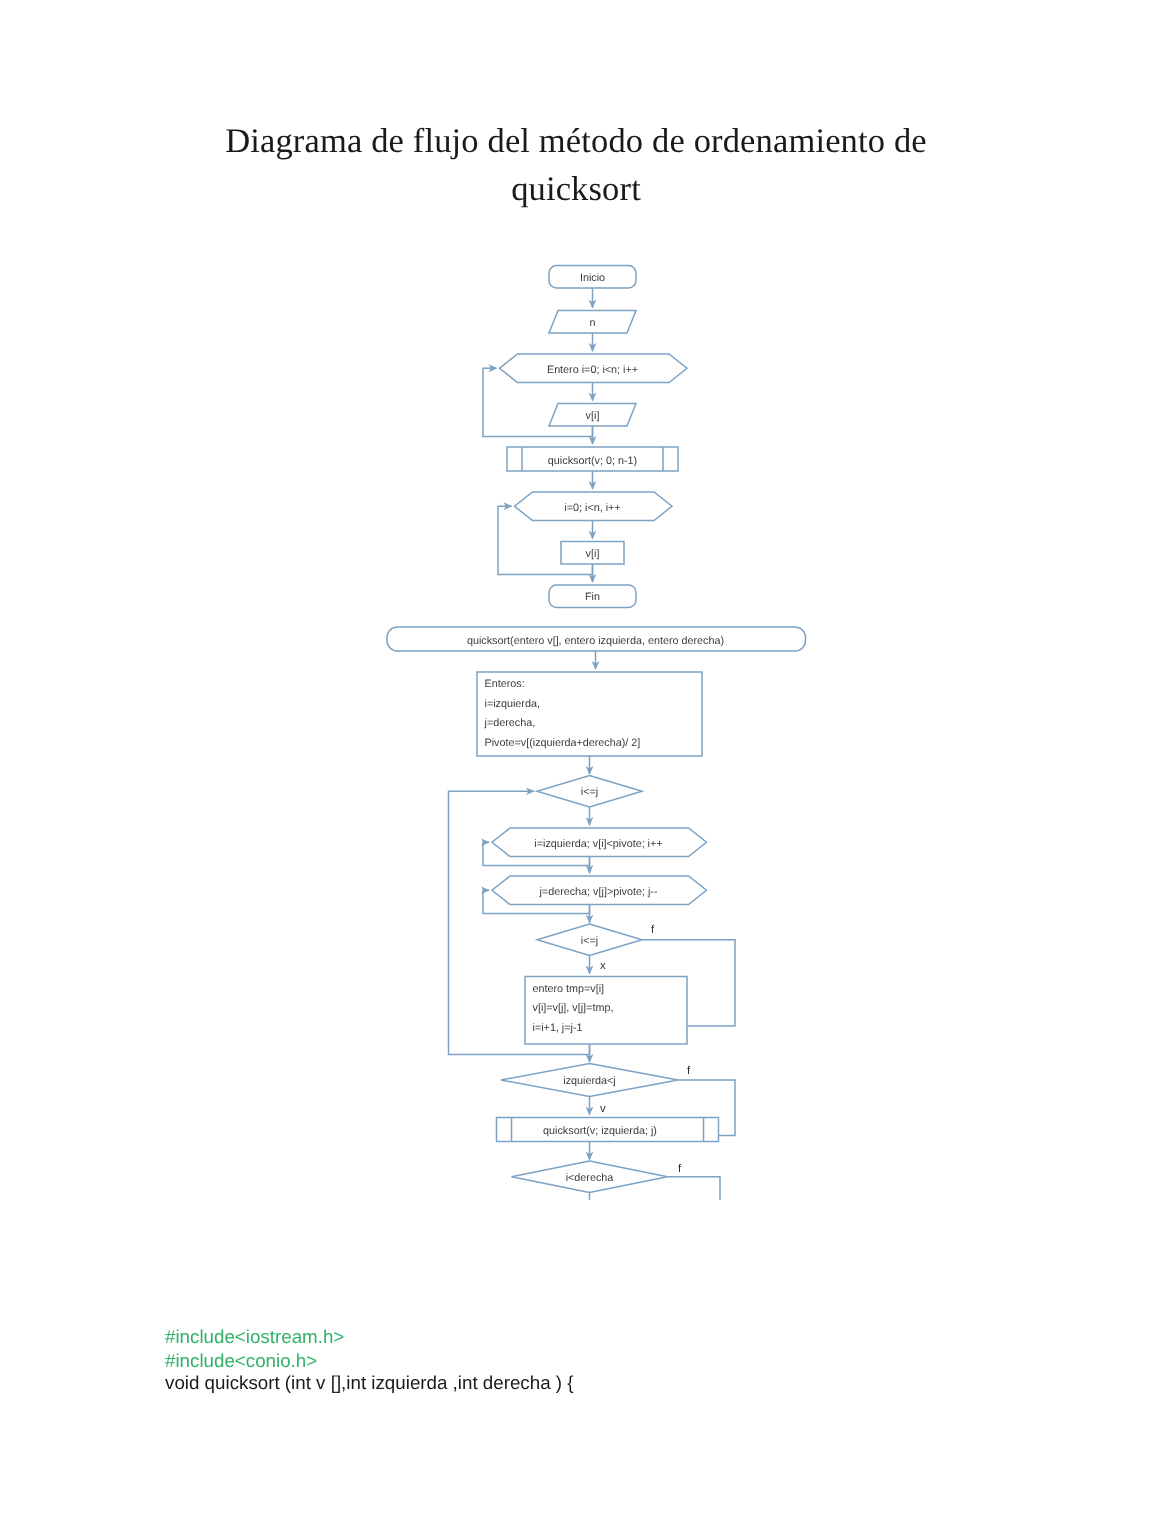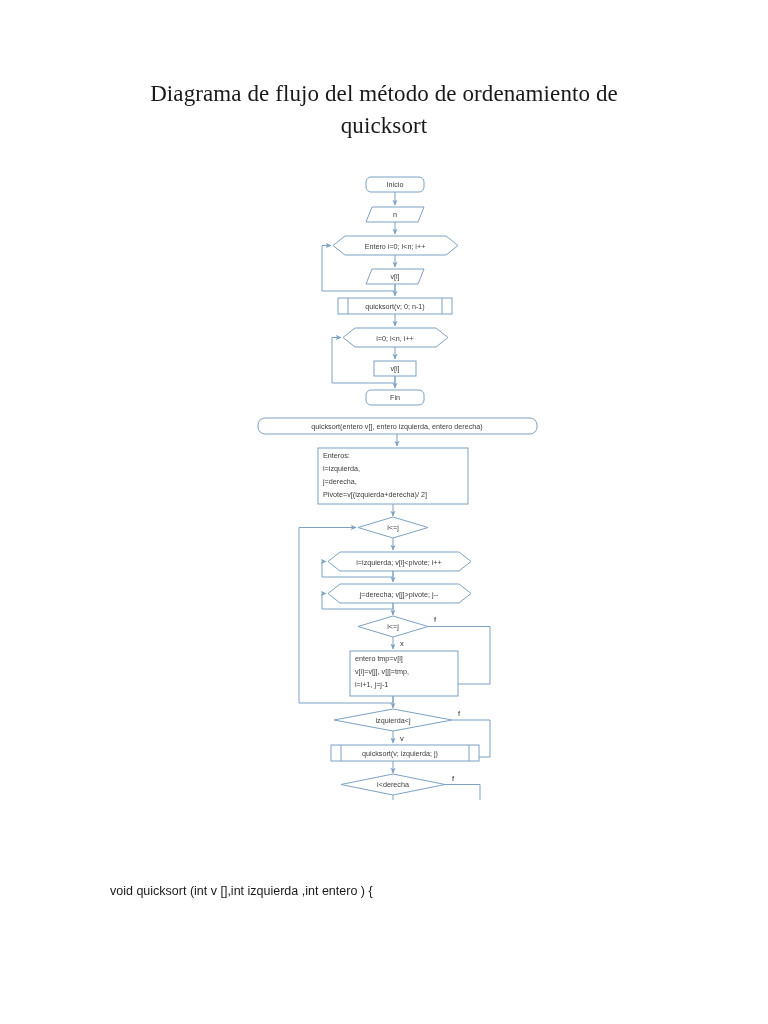--- a/index.html
+++ b/index.html
@@ -170,16 +170,18 @@
     </g>
     <text x="400" y="660" text-anchor="middle">quicksort(v;  i;  derecha)</text>
     <path class="line" d="M393,665 L393,677" marker-end="url(#ah)"></path>
 
     <rect class="shape" x="366" y="679" width="58" height="15" rx="5" ry="5"></rect>
     <text x="395" y="689" text-anchor="middle">Fin</text>
   </svg>
 
 
   <div class="code">
-    <div style="color: rgb(26, 26, 26);">void quicksort (int v [],int izquierda ,int entero ) {</div>
+    <div style="color: rgb(47, 178, 104);">#include&lt;iostream.h&gt;</div>
+    <div style="color: rgb(47, 178, 104);">#include&lt;conio.h&gt;</div>
+    <div style="color: rgb(26, 26, 26);">void quicksort (int v [],int izquierda ,int derecha ) {</div>
   </div>
 
 </div>
 
 </body></html>

